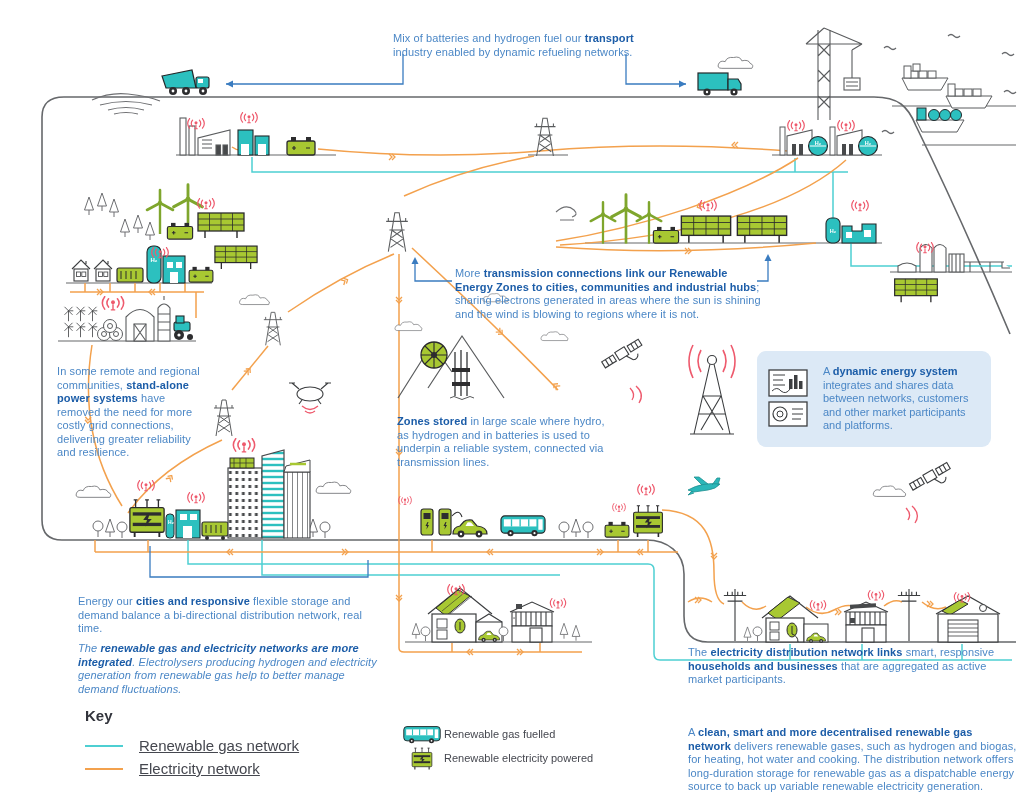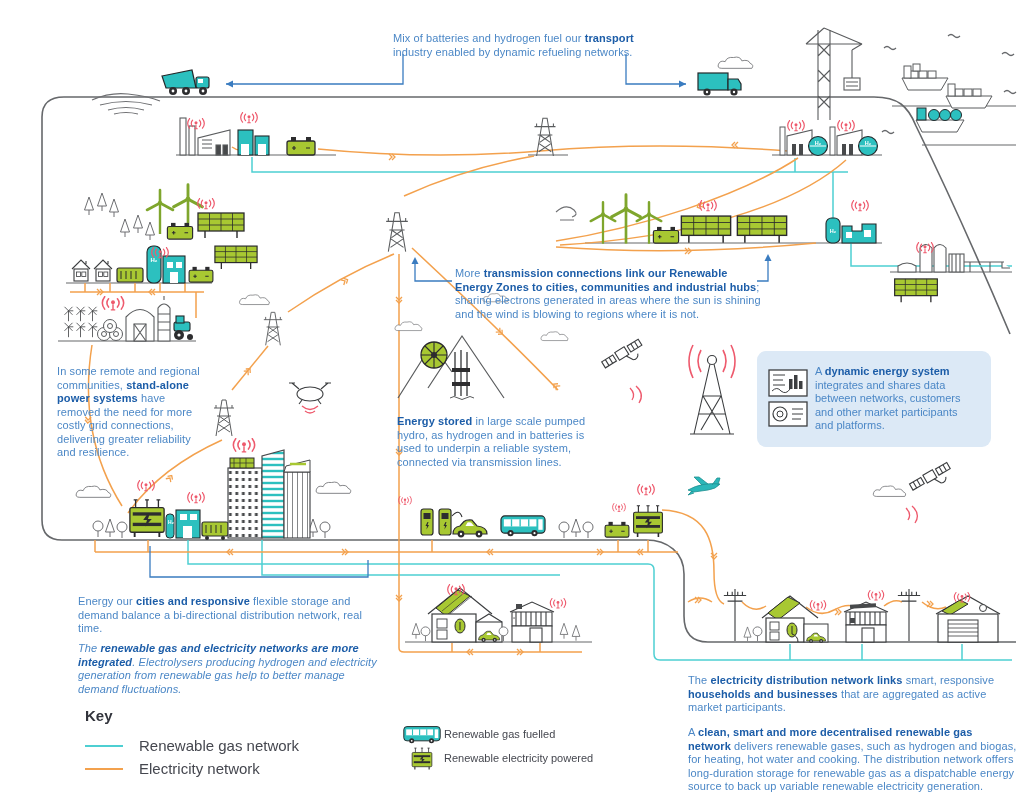--- a/index.html
+++ b/index.html
@@ -3,25 +3,25 @@
 <meta charset="utf-8">
 <style>
   html,body{margin:0;padding:0;background:#fff;}
   #canvas{position:relative;width:1024px;height:808px;background:#fff;overflow:hidden;
           font-family:"Liberation Sans",sans-serif;padding-left:48px;}
   svg text{font-family:"Liberation Sans",sans-serif;}
   .ann{position:absolute;font-size:11px;line-height:13.5px;color:#4b87c6;letter-spacing:.1px;}
   .ann .b{font-weight:bold;color:#1c5da8;}
   .infobox{position:absolute;left:757px;top:351px;width:234px;height:96px;background:#dce9f6;
            border-radius:9px;display:flex;align-items:center;}
-  .infobox .txt{width:156px;font-size:11px;line-height:13.5px;color:#4b87c6;}
+  .infobox .txt{width:156px;margin-left:8px;font-size:11px;line-height:13.5px;color:#4b87c6;}
   .infobox .txt .b{font-weight:bold;color:#1c5da8;}
   .keyblock{position:absolute;left:85px;top:707px;font-size:15px;color:#45474f;}
   .keytitle{font-weight:bold;color:#32343c;margin-bottom:10px;}
-  .keyrow{display:flex;align-items:center;height:23px;}
+  .keyrow{display:flex;align-items:center;height:23px;text-decoration:underline;}
   .swatch{width:40px;display:flex;justify-content:flex-start;align-items:center;margin-right:14px;}
   .line-teal{width:38px;height:2px;background:#4ecfd2;}
   .line-orange{width:38px;height:2px;background:#f3a14d;}
   .legend2{position:absolute;left:400px;top:722px;font-size:11px;color:#45474f;}
   .legrow{display:flex;align-items:center;height:24px;}
   .legrow .ic{width:44px;display:flex;justify-content:center;}
   .ovl{position:absolute;left:0;top:0;}
 </style>
 </head>
 <body>
@@ -584,24 +584,24 @@
   <use href="#sig" width="18" height="13" x="549" y="598"></use>
   <use href="#sig" width="18" height="13" x="809" y="600"></use>
   <use href="#sig" width="18" height="13" x="867" y="590"></use>
   <use href="#sig" width="18" height="13" x="953" y="592"></use>
 </g>
 </svg>
 
 <p class="ann" style="left:393px;top:21px;width:254px;"><span>Mix of batteries and hydrogen fuel our </span><span class="b">transport</span><span> industry enabled by dynamic refueling networks.</span></p>
 <p class="ann" style="left:57px;top:354px;width:154px;"><span>In some remote and regional communities, </span><span class="b">stand-alone power systems</span><span> have removed the need for more costly grid connections, delivering greater reliability and resilience.</span></p>
 <p class="ann" style="left:455px;top:256px;width:312px;"><span>More </span><span class="b">transmission connections link our Renewable Energy Zones to cities, communities and industrial hubs</span><span>; sharing electrons generated in areas where the sun is shining and the wind is blowing to regions where it is not.</span></p>
-<p class="ann" style="left:397px;top:404px;width:212px;"><span class="b">Energy stored</span><span> in large scale pumped hydro, as hydrogen and in batteries is used to underpin a reliable system, connected via transmission lines.</span></p>
+<p class="ann" style="left:397px;top:404px;width:212px;"><span class="b">Zones stored</span><span> in large scale where hydro, as hydrogen and in batteries is used to underpin a reliable system, connected via transmission lines.</span></p>
 <p class="ann" style="left:78px;top:584px;width:292px;"><span>Energy our </span><span class="b">cities and responsive</span><span> flexible storage and demand balance a bi-directional distribution network, real time.</span></p>
 <p class="ann" style="left:78px;top:631px;width:300px;font-style:italic;"><span>The </span><span class="b">renewable gas and electricity networks are more integrated</span><span>. Electrolysers producing hydrogen and electricity generation from renewable gas help to better manage demand fluctuations.</span></p>
-<p class="ann" style="left:688px;top:668px;width:324px;margin-top:6px;"><span>The </span><span class="b">electricity distribution network links</span><span> smart, responsive </span><span class="b">households and businesses</span><span> that are aggregated as active market participants.</span></p>
+<p class="ann" style="left:688px;top:640px;width:324px;margin-top:6px;"><span>The </span><span class="b">electricity distribution network links</span><span> smart, responsive </span><span class="b">households and businesses</span><span> that are aggregated as active market participants.</span></p>
 <p class="ann" style="left:688px;top:715px;width:330px;"><span>A </span><span class="b">clean, smart and more decentralised renewable gas network</span><span> delivers renewable gases, such as hydrogen and biogas, for heating, hot water and cooking. The distribution network offers long-duration storage for renewable gas as a dispatchable energy source to back up variable renewable electricity generation.</span></p>
 
 <div class="infobox">
   <svg width="58" height="66" viewBox="0 0 58 66">
     <rect x="12" y="4" width="38" height="26" fill="#fff" stroke="#3c3e40" stroke-width="1.3"></rect>
     <path d="M16,9 H28 M16,14 H26 M16,19 H28" stroke="#3c3e40" stroke-width="1"></path>
     <rect x="32" y="13" width="3.5" height="10" fill="#3c3e40"></rect>
         <rect x="37" y="9" width="3.5" height="14" fill="#3c3e40"></rect>
         <rect x="42" y="15" width="3.5" height="8" fill="#3c3e40"></rect>
     <path d="M15,25 q5,-5 9,0 q5,4 9,-2" stroke="#3c3e40" stroke-width="1" fill="none"></path>

